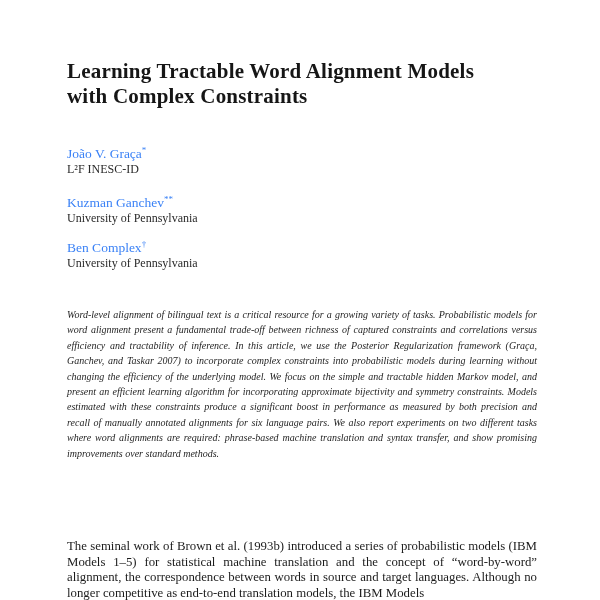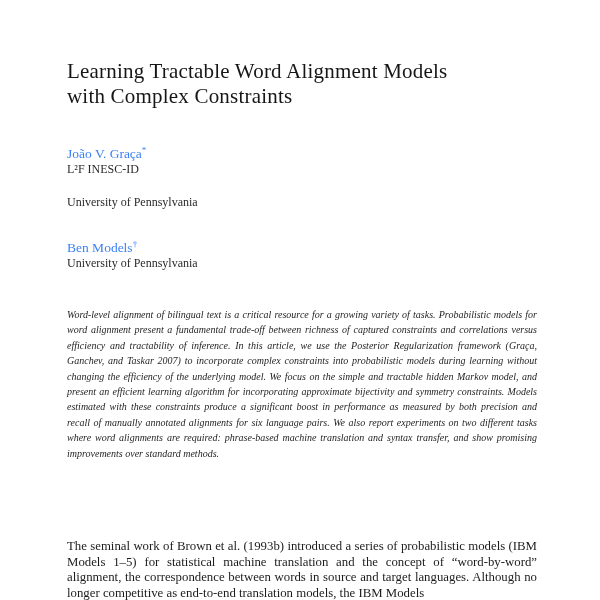--- a/index.html
+++ b/index.html
@@ -17,21 +17,21 @@
     color: #1a1a1a;
   }
   .title {
     position: absolute;
     left: 67px;
     top: 59px;
     width: 480px;
     margin: 0;
     font-size: 21px;
     line-height: 25px;
-    font-weight: normal;
+    font-weight: bold;
     letter-spacing: 0.2px;
     color: #161616;
   }
   .author-block {
     position: absolute;
     left: 67px;
     width: 470px;
   }
   .author-name {
     font-size: 13.5px;
@@ -88,25 +88,26 @@
 <div class="page">
 
   <h1 class="title"><span>Learning Tractable Word Alignment Models</span><br><span>with Complex Constraints</span></h1>
 
   <div class="author-block" style="top:146px;">
     <div class="author-name"><span>João V. Graça</span><sup>*</sup></div>
     <div class="author-affil">L²F INESC-ID</div>
   </div>
 
   <div class="author-block" style="top:195px;">
+    <div class="author-name"><span>Kuzman Ganchev</span><sup>**</sup></div>
     <div class="author-affil">University of Pennsylvania</div>
   </div>
 
   <div class="author-block" style="top:240px;">
-    <div class="author-name"><span>Ben Models</span><sup>†</sup></div>
+    <div class="author-name"><span>Ben Complex</span><sup>†</sup></div>
     <div class="author-affil">University of Pennsylvania</div>
   </div>
 
   <p class="abstract">Word-level alignment of bilingual text is a critical resource for a growing variety of tasks. Probabilistic models for word alignment present a fundamental trade-off between richness of captured constraints and correlations versus efficiency and tractability of inference. In this article, we use the Posterior Regularization framework (Graça, Ganchev, and Taskar 2007) to incorporate complex constraints into probabilistic models during learning without changing the efficiency of the underlying model. We focus on the simple and tractable hidden Markov model, and present an efficient learning algorithm for incorporating approximate bijectivity and symmetry constraints. Models estimated with these constraints produce a significant boost in performance as measured by both precision and recall of manually annotated alignments for six language pairs. We also report experiments on two different tasks where word alignments are required: phrase-based machine translation and syntax transfer, and show promising improvements over standard methods.</p>
 
 
   <p class="body-paragraph">The seminal work of Brown et al. (1993b) introduced a series of probabilistic models (IBM Models 1–5) for statistical machine translation and the concept of “word-by-word” alignment, the correspondence between words in source and target languages. Although no longer competitive as end-to-end translation models, the IBM Models</p>
 
 </div>
 

